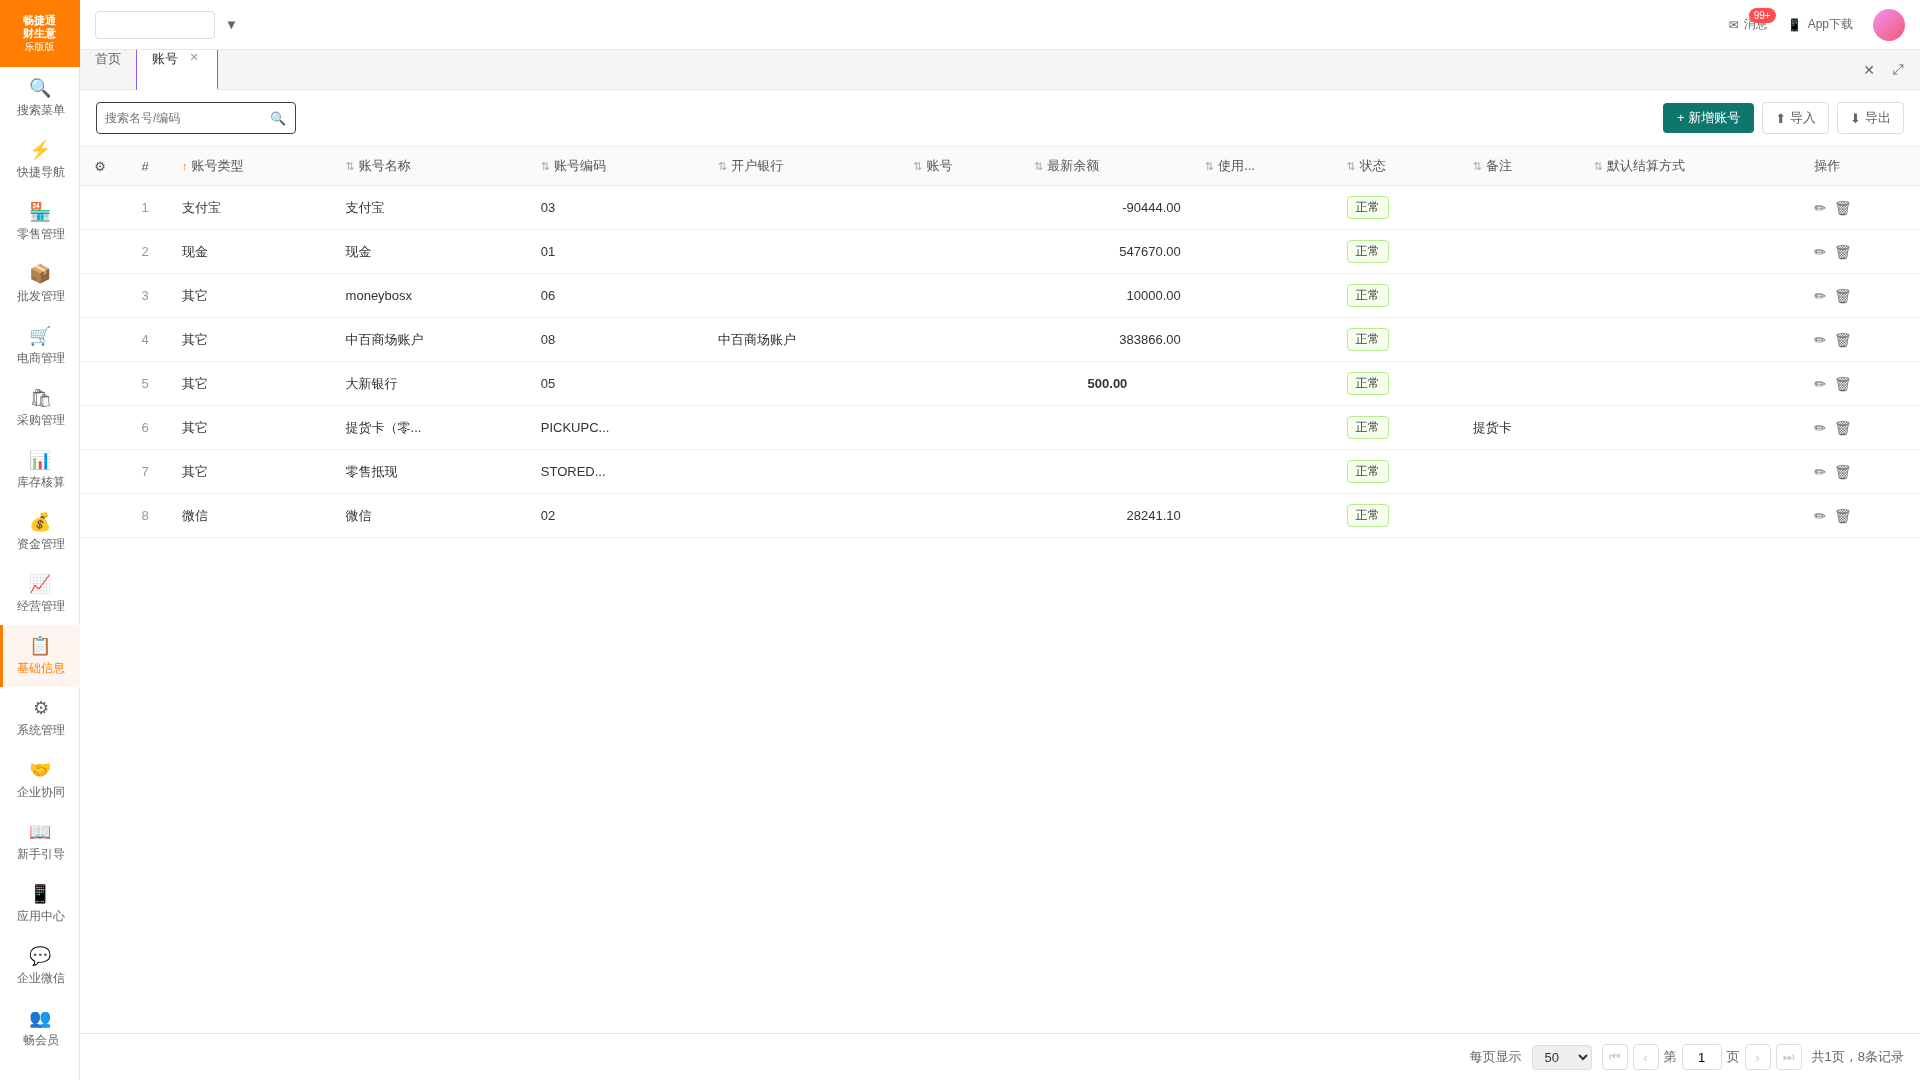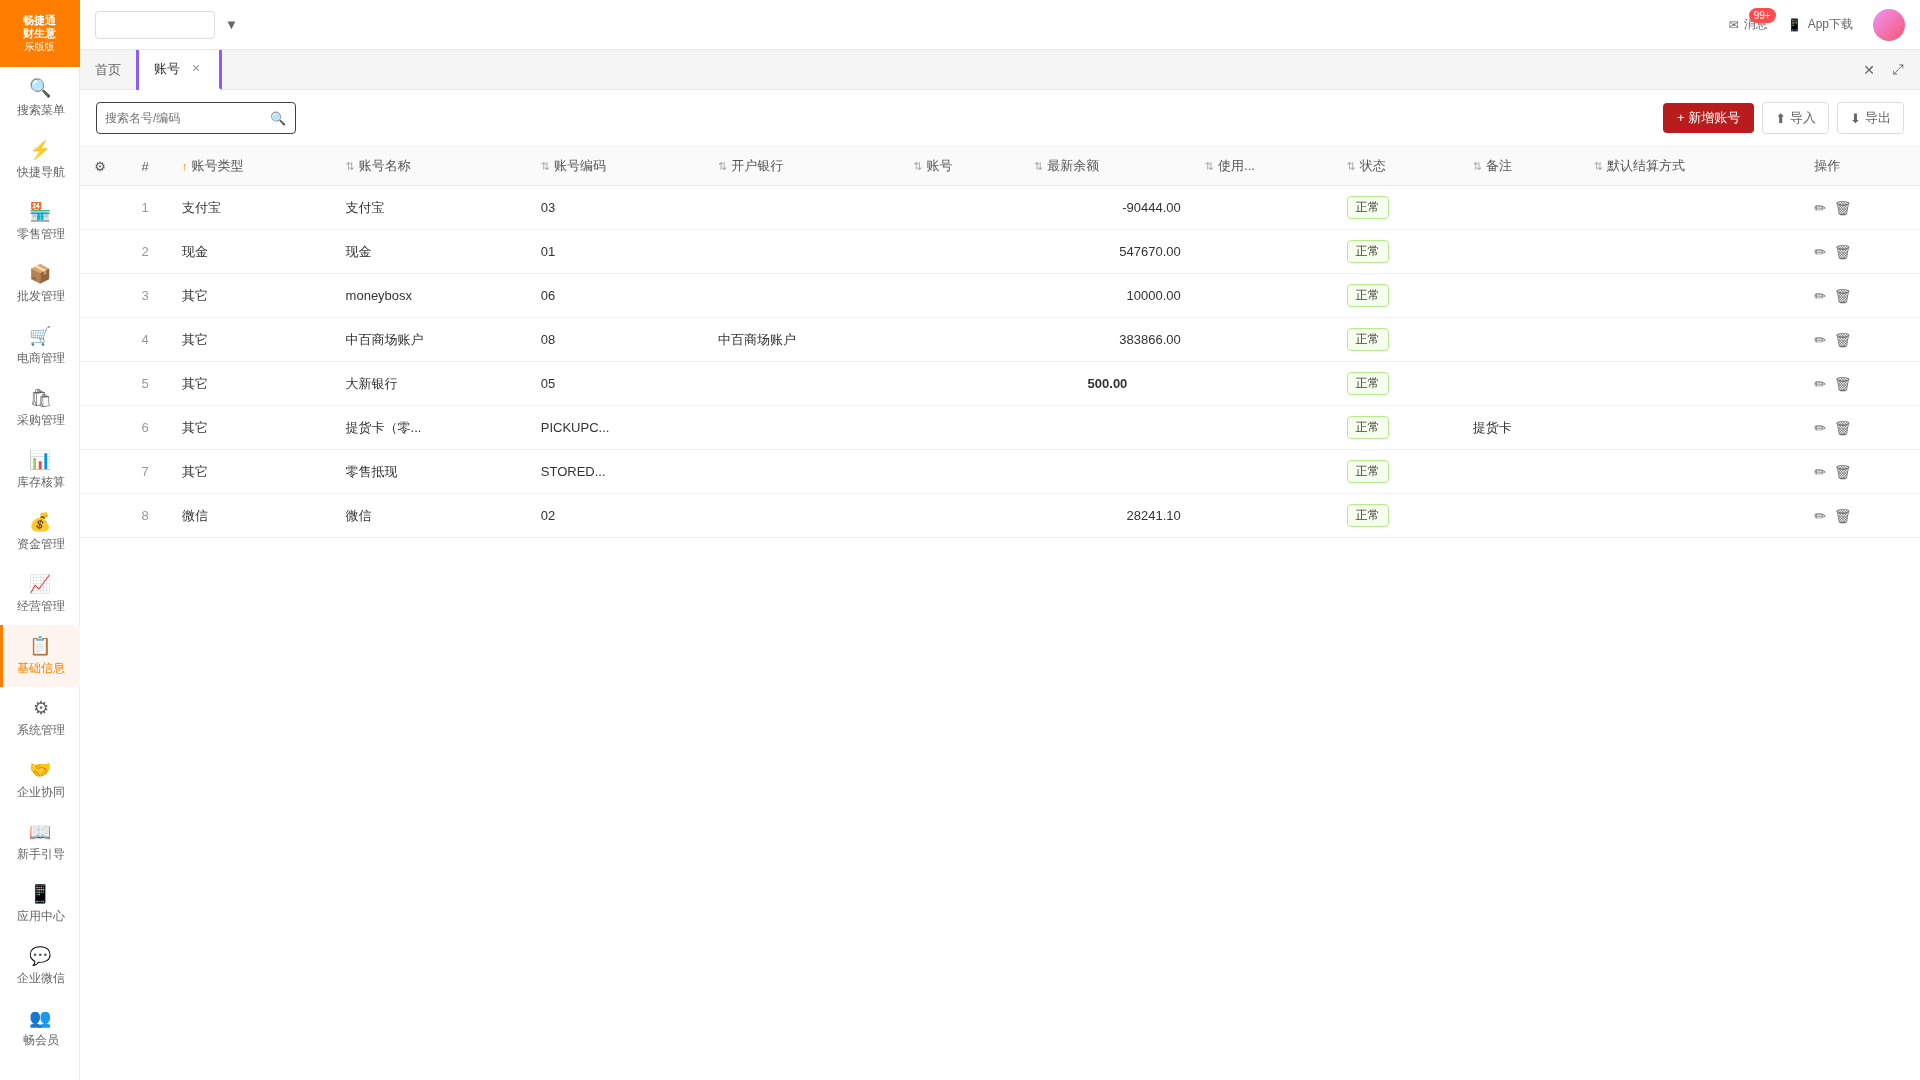--- a/index.html
+++ b/index.html
@@ -105,25 +105,25 @@
       align-items: center;
       padding: 0;
       border-bottom: 1px solid #e8e8e8;
       flex-shrink: 0;
       position: relative;
     }
     .tab-item {
       height: 40px;
       padding: 0 15px;
       display: flex;
-      align-items: center;
+      align-items: flex-start;
       cursor: pointer;
       font-size: 13px;
       color: #666;
-      border-right: 3px solid #8b5cf6;
+      border-right: 1px solid #8b5cf6;
       gap: 8px;
     }
     .tab-item.active {
       background: white;
       color: #333;
       border-bottom: 2px solid white;
     }
     .tab-close {
       font-size: 11px;
       color: #999;
@@ -180,21 +180,21 @@
     }
     .search-input {
       border: none;
       outline: none;
       font-size: 12px;
       flex: 1;
       color: #999;
     }
     .toolbar-right { display: flex; gap: 8px; align-items: center; }
     .btn-add {
-      background: #b91c1c;
+      background: #0f766e;
       color: white;
       border: none;
       border-radius: 4px;
       padding: 6px 14px;
       font-size: 13px;
       cursor: pointer;
       display: flex;
       align-items: center;
       gap: 4px;
     }
@@ -618,15 +618,33 @@
       <div class="action-btns">
         <span class="action-icon" title="编辑">✏</span>
         <span class="action-icon" title="删除">🗑</span>
       </div>
     </td>
   </tr>
           </tbody>
       </table>
     </div>
 
+    <div class="table-footer">
+      <span class="per-page-label">每页显示</span>
+      <select class="per-page-select">
+        <option>50</option>
+        <option>100</option>
+        <option>200</option>
+      </select>
+      <div class="pagination">
+        <button class="page-btn disabled">⏮</button>
+        <button class="page-btn disabled">‹</button>
+        <span class="per-page-label">第</span>
+        <input class="page-input" type="text" value="1" style="">
+        <span class="per-page-label">页</span>
+        <button class="page-btn disabled">›</button>
+        <button class="page-btn disabled">⏭</button>
+      </div>
+      <span class="total-info">共1页，8条记录</span>
+    </div>
 
   </div>
 </div>
 
 </body></html>

